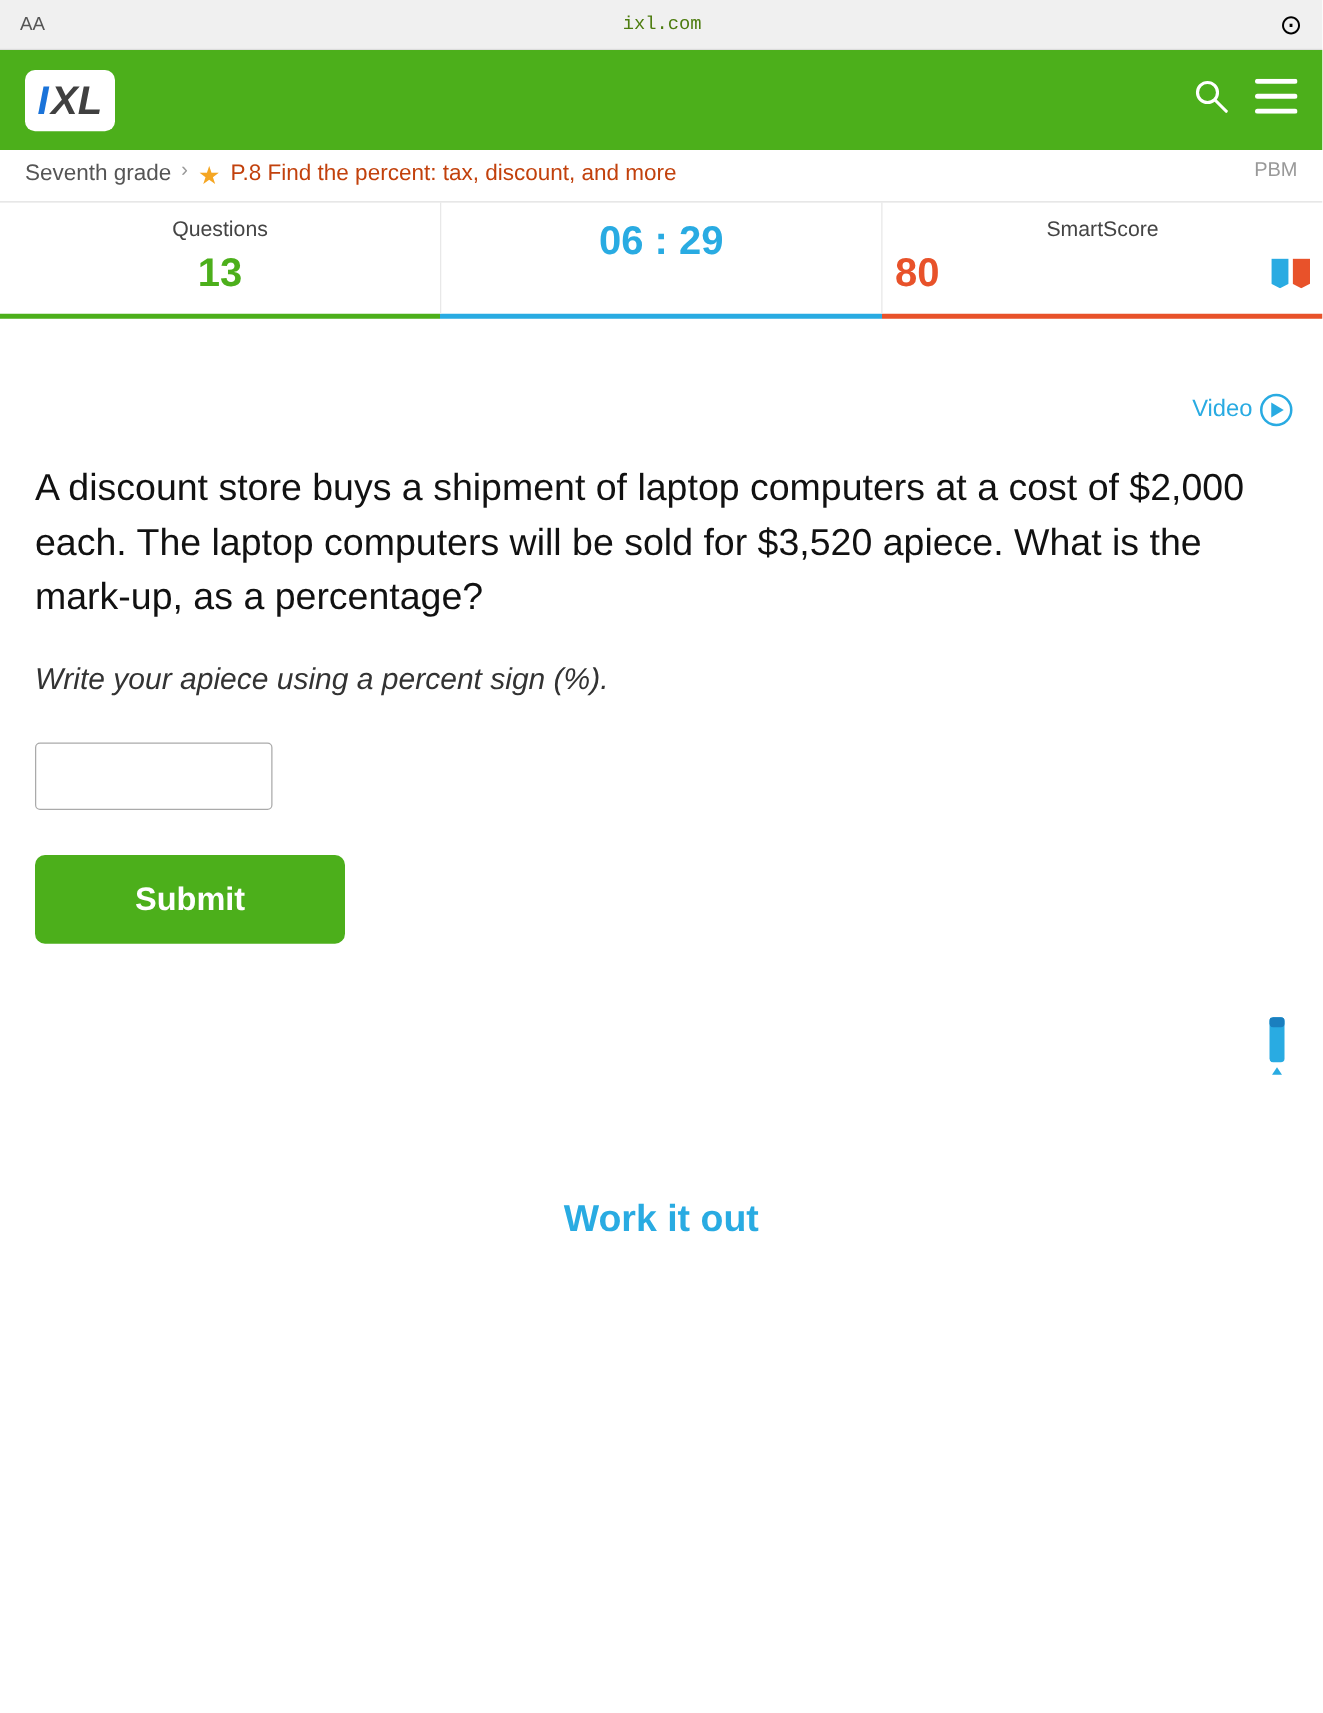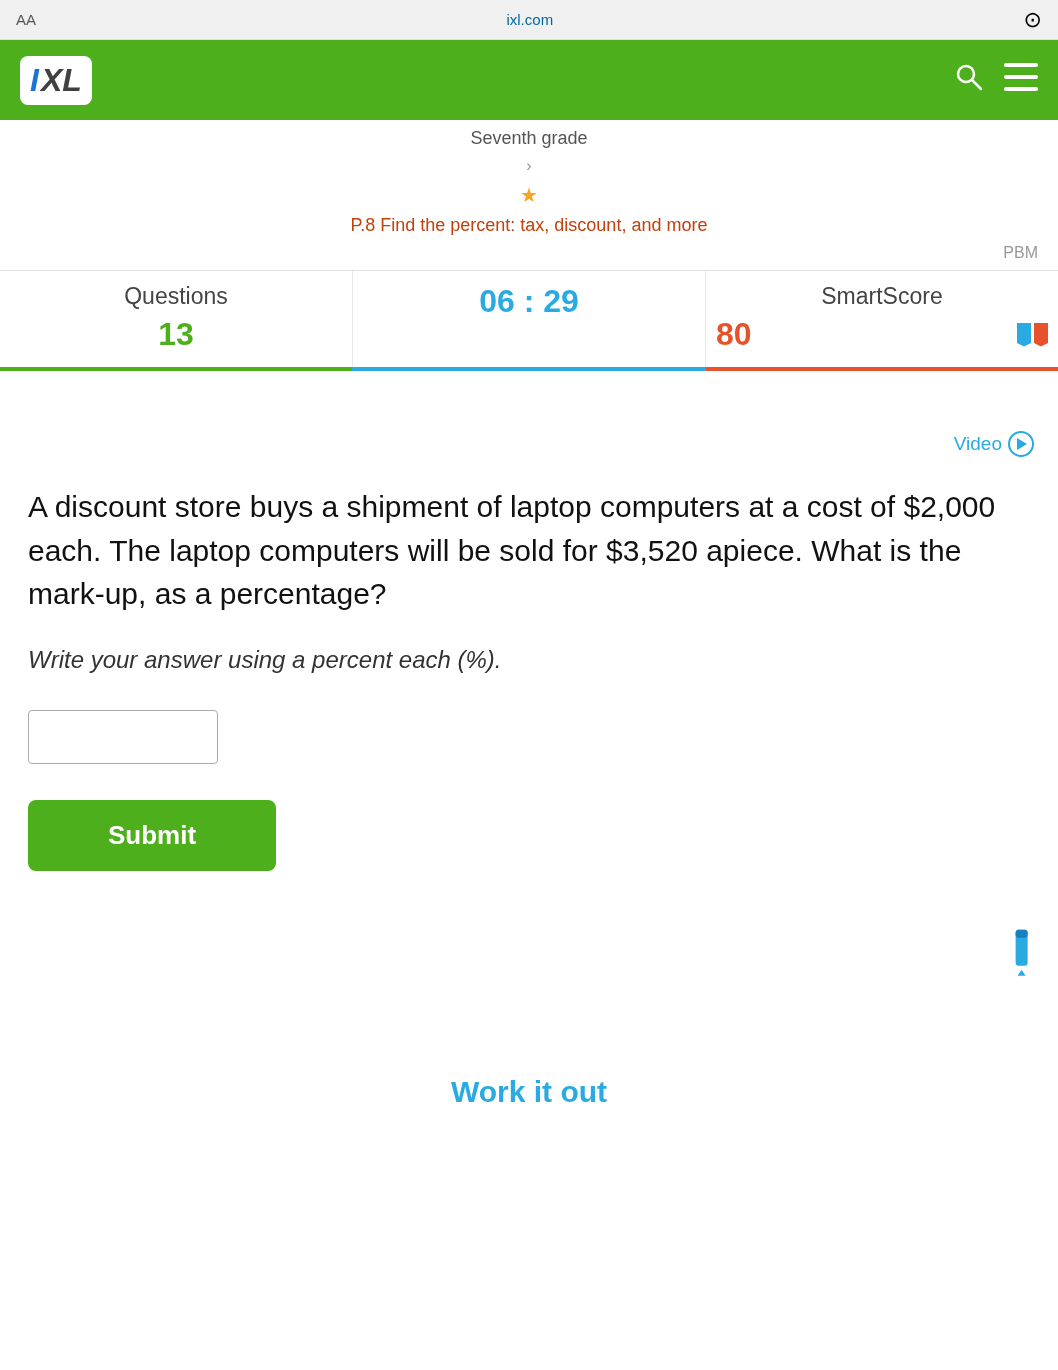--- a/index.html
+++ b/index.html
@@ -62,25 +62,24 @@
       color: #fff;
       font-size: 26px;
     }
 
     
     .breadcrumb-bar {
       background: #fff;
       border-bottom: 1px solid #e0e0e0;
       padding: 8px 20px;
       display: flex;
-      align-items: center;
+      align-items: flex-start;
       gap: 8px;
       font-size: 18px;
       color: #555;
-      flex-direction: column;
     }
 
     .breadcrumb-chevron {
       color: #999;
       font-size: 16px;
     }
 
     .star-icon {
       color: #f5a623;
       font-size: 20px;
@@ -107,21 +106,21 @@
     .stat-cell {
       flex: 1;
       text-align: center;
       padding: 12px 10px 14px;
       border-right: 1px solid #e8e8e8;
     }
 
     .stat-cell:last-child { border-right: none; }
 
     .stat-label {
-      font-size: 23px;
+      font-size: 17px;
       color: #444;
       margin-bottom: 6px;
     }
 
     .stat-value-green {
       font-size: 32px;
       font-weight: 700;
       color: #4caf1b;
     }
 
@@ -267,21 +266,21 @@
       font-weight: 600;
       text-decoration: none;
       cursor: pointer;
     }
   </style>
 </head>
 <body>
 
 <div class="browser-bar">
   <span style="color:#555;font-size:15px;">AA</span>
-  <span style="color:#0369a1;font-size:15px;">ixl.com</span>
+  <span style="color:#4d7c0f;font-size:15px;font-family:Liberation Mono, monospace;">ixl.com</span>
   <span style="font-size:22px;">⊙</span>
 </div>
 
 <div class="ixl-header">
   <div class="ixl-logo">
     <span class="logo-i">I</span>
     <span class="logo-xl">XL</span>
   </div>
   <div class="header-icons">
     <button class="search-icon-btn">
@@ -332,21 +331,21 @@
   <a class="video-link">
     <span>Video</span>
     <div class="video-play-circle">
       <div class="video-play-triangle"></div>
     </div>
   </a>
 </div>
 
 <div class="question-area">
   <p class="question-text">A discount store buys a shipment of laptop computers at a cost of $2,000 each. The laptop computers will be sold for $3,520 apiece. What is the mark-up, as a percentage?</p>
-  <p class="instruction-text">Write your answer using a percent each (%).</p>
+  <p class="instruction-text">Write your apiece using a percent sign (%).</p>
   <input class="answer-input" type="text" placeholder="" style="">
   <button class="submit-button">Submit</button>
 </div>
 
 <div class="pencil-area">
   <svg class="pencil-icon" viewBox="0 0 50 50" xmlns="http://www.w3.org/2000/svg">
     <rect x="18" y="4" width="12" height="36" rx="3" fill="#29abe2" transform="rotate(35 24 24)"></rect>
     <polygon points="24,44 20,50 28,50" fill="#29abe2" transform="rotate(35 24 24)"></polygon>
     <rect x="18" y="4" width="12" height="8" rx="3" fill="#1a7fbf" transform="rotate(35 24 24)"></rect>
   </svg>

